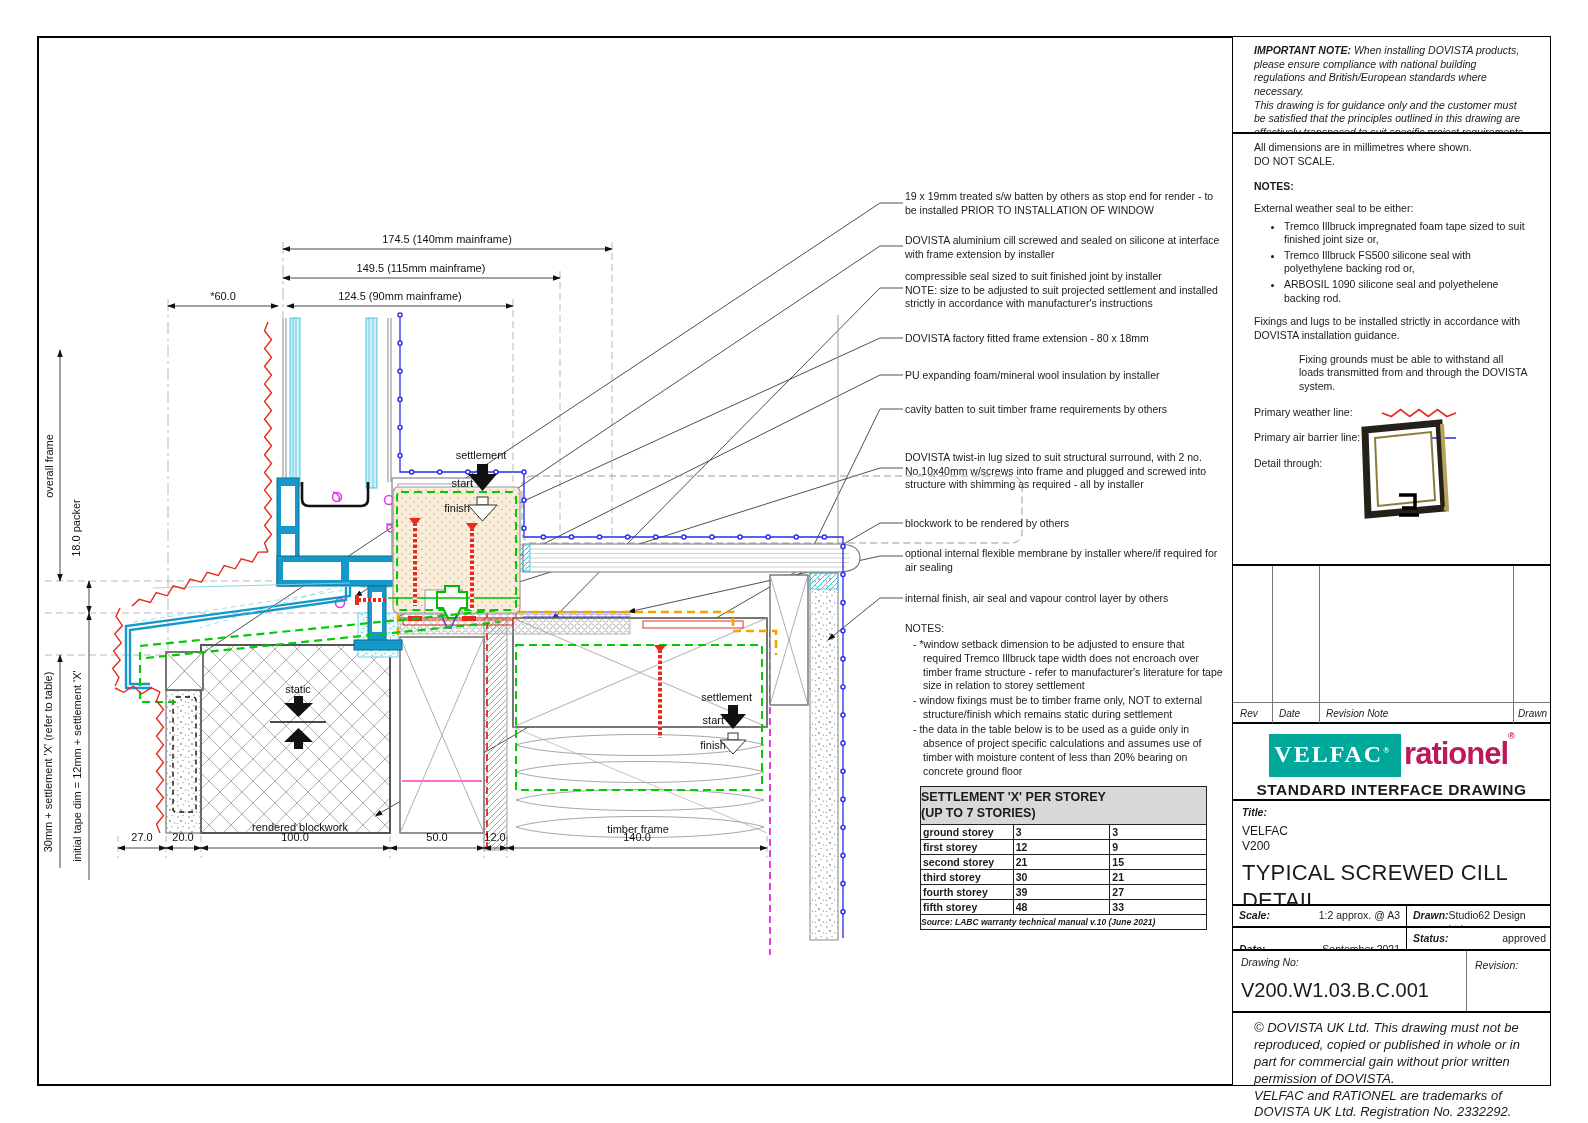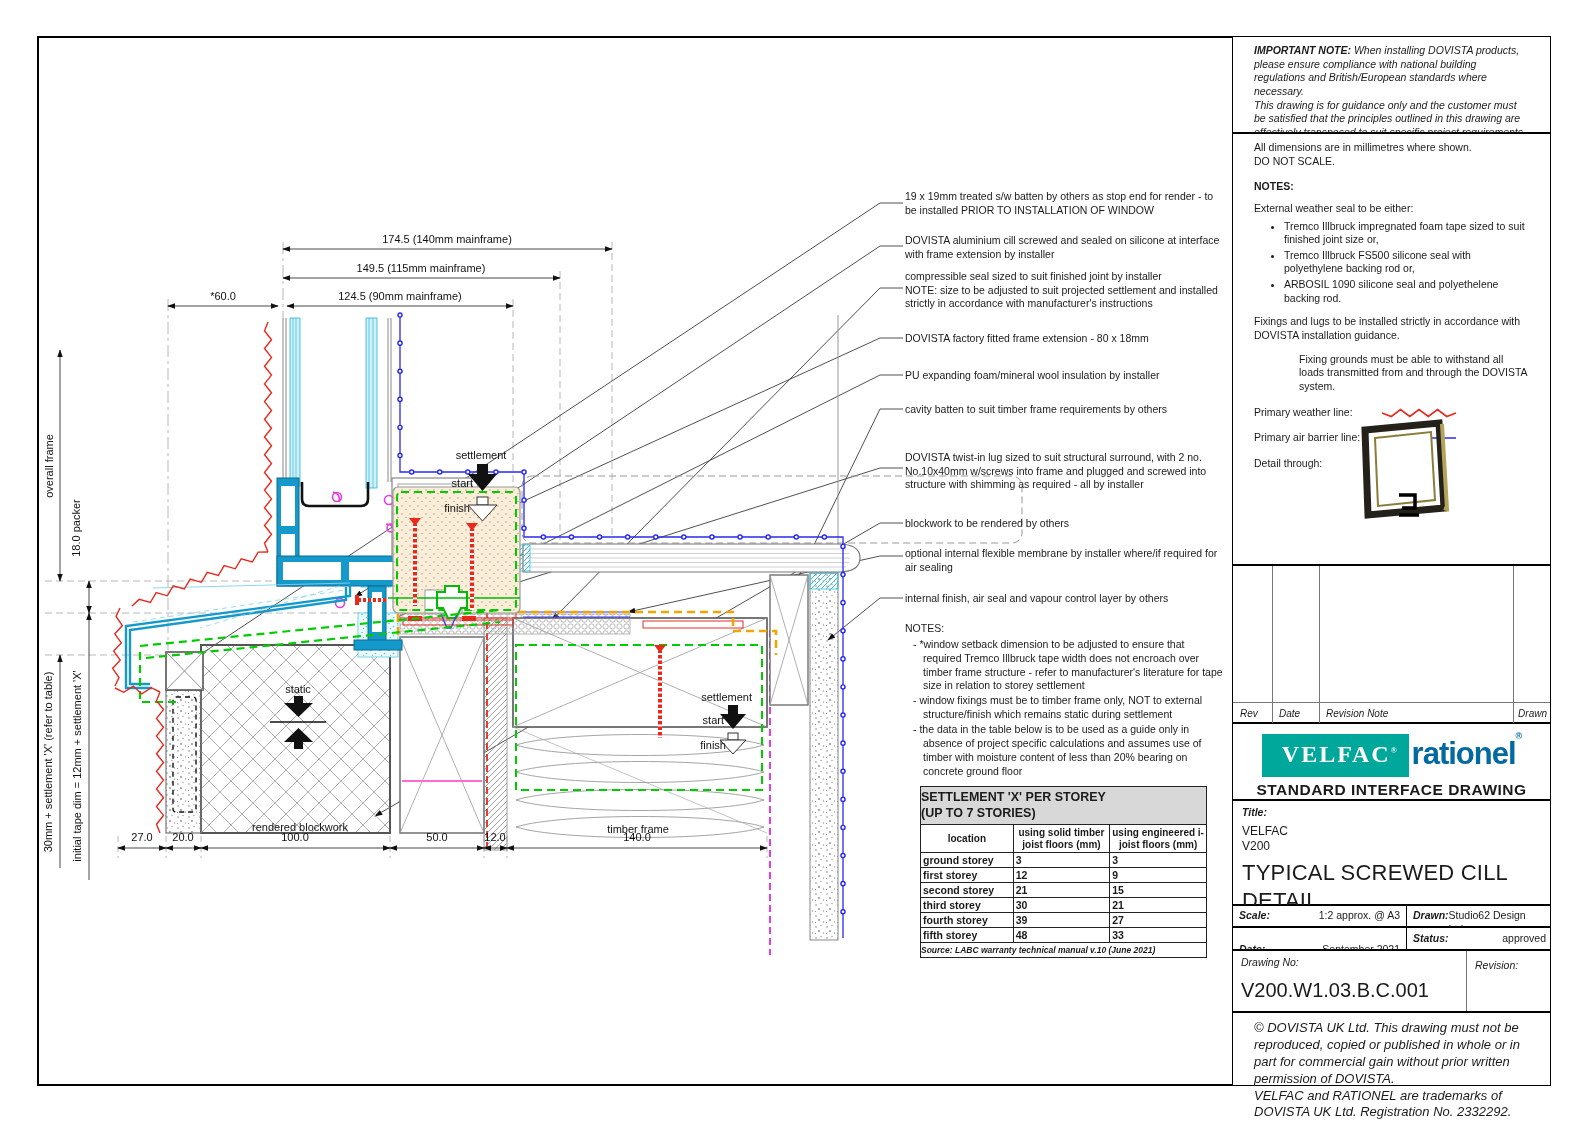--- a/index.html
+++ b/index.html
@@ -16,23 +16,23 @@
   .bullets li{margin-bottom:2px;}
   .dashlist{margin:2px 0 0 8px;padding:0;list-style:none;}
   .dashlist li{padding-left:10px;text-indent:-10px;margin-bottom:1px;}
   table.settle{border-collapse:collapse;width:287px;font-size:10.5px;}
   table.settle td,table.settle th{border:1px solid #222;padding:1px 2px;font-weight:bold;}
   table.settle .ttl{background:#d8d8d8;font-size:12.5px;line-height:1.25;padding:3px 0;}
   table.settle .hdr{font-size:10px;line-height:1.15;padding:2px 1px;}
   table.settle .src{font-size:8.5px;font-style:italic;padding:2px 0;}
   .cell-row{display:flex;justify-content:space-between;}
   .velfac-logo{display:inline-block;background:#00a79b;color:#fff;font-family:"Liberation Serif",serif;
-    font-weight:bold;font-size:24px;letter-spacing:2px;padding:5px 12px 7px 20px;position:relative;}
+    font-weight:bold;font-size:24px;letter-spacing:2px;padding:5px 12px 7px 5px;position:relative;}
   .velfac-logo sup{font-size:8px;letter-spacing:0;}
-  .rationel-logo{display:inline-block;color:#0369a1;font-weight:bold;font-size:31px;letter-spacing:-1px;position:relative;top:2px;}
+  .rationel-logo{display:inline-block;color:#be185d;font-weight:bold;font-size:31px;letter-spacing:-1px;position:relative;top:2px;}
   .rationel-logo sup{font-size:9px;position:relative;top:-14px;}
 </style>
 </head>
 <body>
 
 <div class="sheet">
   <div class="sheet-border"></div>
 
   <svg style="position:absolute;left:37px;top:36px;" width="1195" height="1050" viewBox="37 36 1195 1050">
     <defs>
@@ -339,25 +339,20 @@
         <col style="width:97px">
       </colgroup>
     <tbody>
         <tr>
           <td colspan="3" class="ttl">
       <div>SETTLEMENT 'X' PER STOREY</div>
             <div>(UP TO 7 STORIES)</div>
           </td>
         </tr>
     <tr>
-      <th class="hdr">location</th>
-      <th class="hdr">using solid timber joist floors (mm)</th>
-      <th class="hdr">using engineered i-joist floors (mm)</th>
-    </tr>
-    <tr>
           <td>ground storey</td>
           <td>3</td>
           <td>3</td>
         </tr>
     <tr>
           <td>first storey</td>
           <td>12</td>
           <td>9</td>
         </tr>
     <tr>

